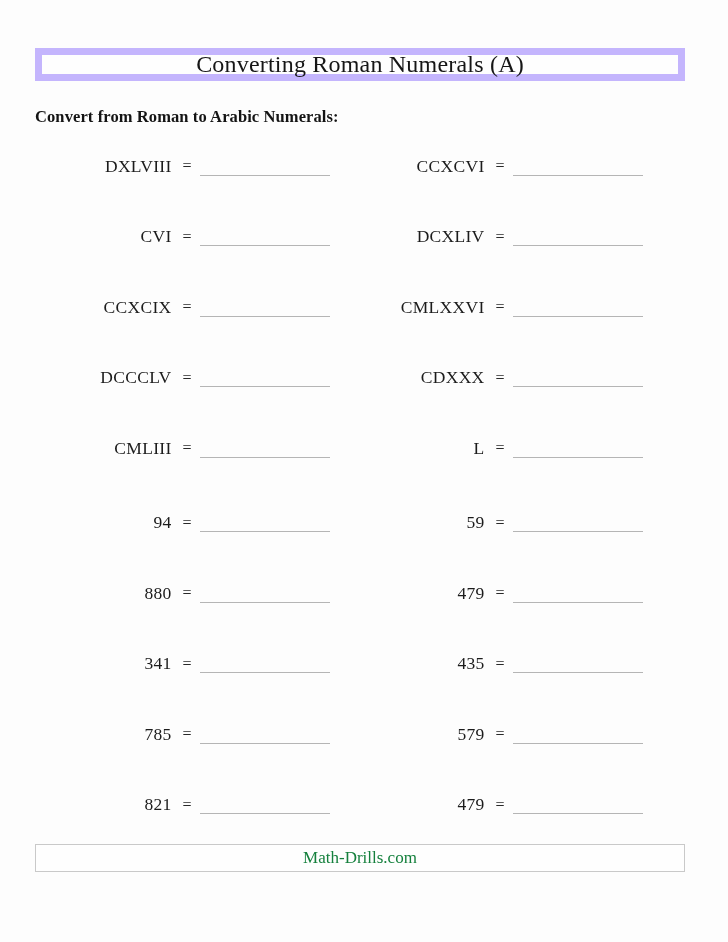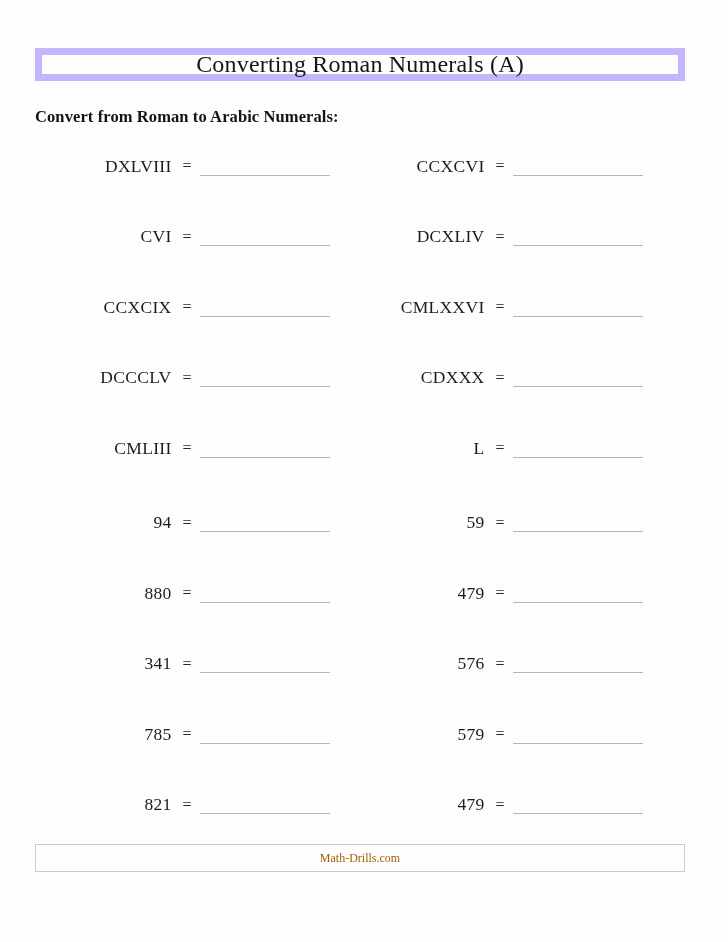--- a/index.html
+++ b/index.html
@@ -89,22 +89,22 @@
     margin-top: 4px;
     width: 650px;
     height: 28px;
     border: 1px solid #c9c9c9;
     background: #fefefe;
     display: flex;
     align-items: center;
     justify-content: center;
   }
   .footer-box .footer-text {
-    font-size: 12px;
-    color: #a16207;
+    font-size: 17px;
+    color: #15803d;
     white-space: nowrap;
   }
 </style>
 </head>
 <body>
 
 <div class="page">
 
   <header class="title-box">
     <h1>Converting Roman Numerals (A)</h1>
@@ -201,21 +201,21 @@
     <span class="blank"></span>
   </div>
 
   <div class="problem">
     <span class="operand">341</span>
     <span class="equals">=</span>
     <span class="blank"></span>
   </div>
 
   <div class="problem">
-    <span class="operand">576</span>
+    <span class="operand">435</span>
     <span class="equals">=</span>
     <span class="blank"></span>
   </div>
 
   <div class="problem">
     <span class="operand">785</span>
     <span class="equals">=</span>
     <span class="blank"></span>
   </div>
 

